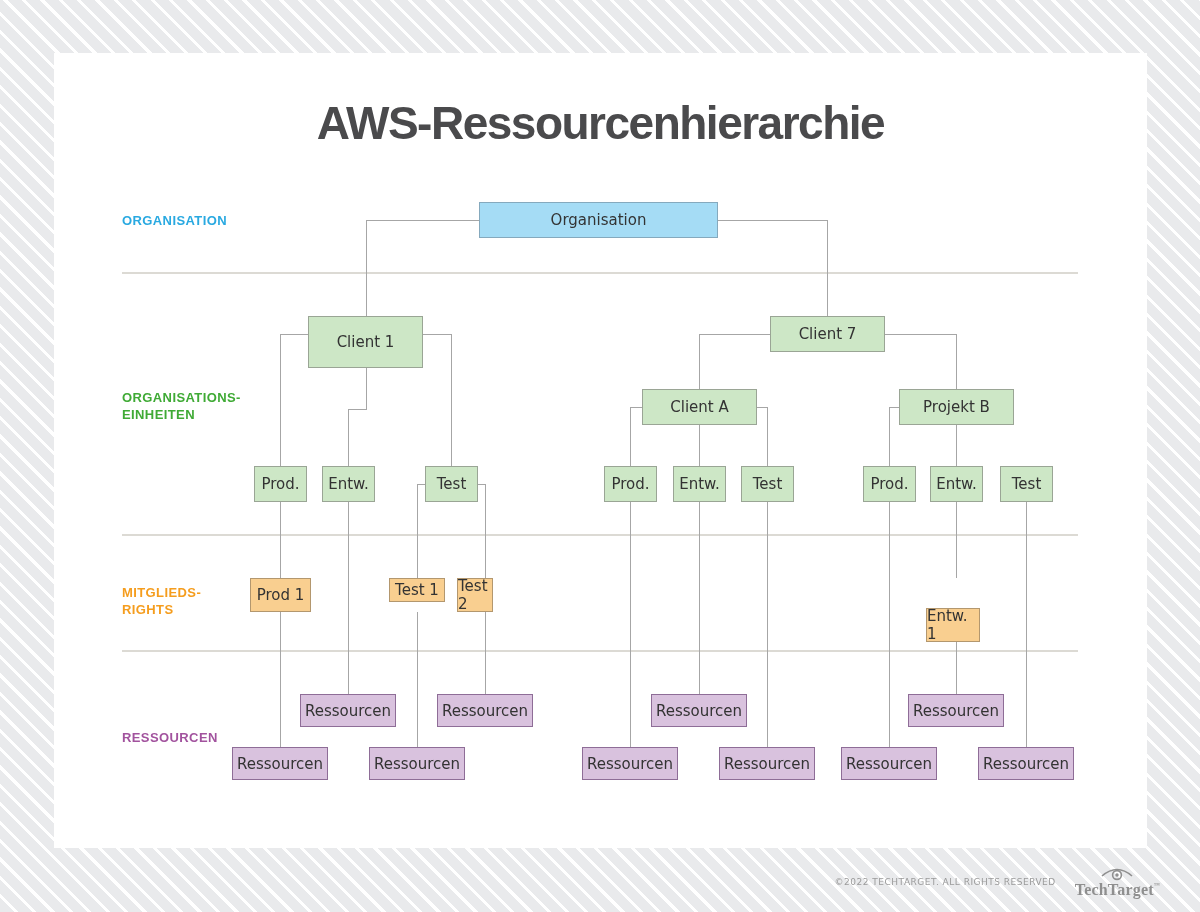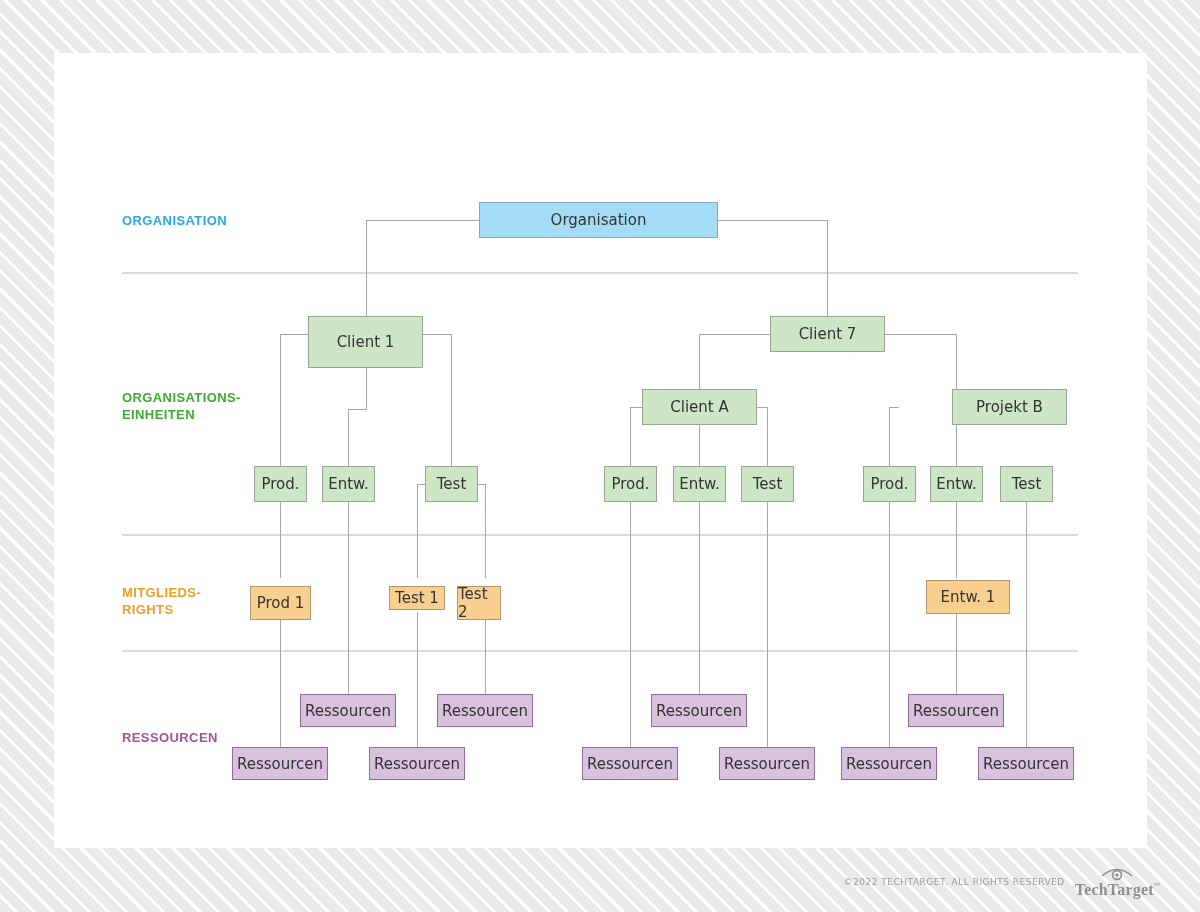--- a/index.html
+++ b/index.html
@@ -30,42 +30,43 @@
   .divider{
     position:absolute;left:122px;width:956px;height:2px;background:#dcdad4;
   }
   svg.connectors{position:absolute;left:0;top:0;pointer-events:none;}
   .node{
     position:absolute;display:flex;align-items:center;justify-content:center;
     font-size:15px;color:#333;box-sizing:border-box;border:1px solid #999;
   }
   .node.blue  {background:#a5dcf5;border-color:#85a9bd;}
   .node.green {background:#cde7c6;border-color:#9aa595;}
-  .node.orange{background:#f9cf90;border-color:#b3976e;margin-top:8px;}
+  .node.orange{background:#f9cf90;border-color:#b3976e;}
   .node.purple{background:#d9c2de;border-color:#8e6d97;}
   .footer{
     position:absolute;right:40px;top:864px;height:36px;
-    display:flex;align-items:center;gap:10px;
+    display:flex;align-items:center;gap:19px;
   }
   .copyright{
     font-size:9px;color:#9b9b9b;letter-spacing:.5px;white-space:nowrap;
   }
   .tt-logo{display:flex;flex-direction:column;align-items:center;line-height:1;}
   .tt-logo .wordmark{
     font-family:"Liberation Serif","DejaVu Serif",serif;
     font-weight:700;font-size:16px;color:#8f8f8f;letter-spacing:.2px;
   }
   .tt-logo .tm{font-size:6px;vertical-align:top;color:#9b9b9b;}
 </style>
 </head>
 <body>
 
 <div id="page">
   <div id="canvas"></div>
 
+  <div class="title">AWS-Ressourcenhierarchie</div>
 
   <div class="divider" style="top:272px"></div>
   <div class="divider" style="top:534px"></div>
   <div class="divider" style="top:650px"></div>
 
   <div class="row-label" style="top:212px;color:#29a9e1">
     <span>ORGANISATION</span>
   </div>
   <div class="row-label" style="top:389px;color:#3faa35">
     <div>ORGANISATIONS-</div>
@@ -109,36 +110,36 @@
       <path d="M1026 502 V747"></path>
     </g>
   </svg>
 
   <div class="node blue" style="left:479px;top:202px;width:239px;height:36px">Organisation</div>
 
   <div class="node green" style="left:308px;top:316px;width:115px;height:52px">Client 1</div>
   <div class="node green" style="left:770px;top:316px;width:115px;height:36px">Client 7</div>
 
   <div class="node green" style="left:642px;top:389px;width:115px;height:36px">Client A</div>
-  <div class="node green" style="left:952px;top:389px;width:115px;height:36px">Projekt B</div>
+  <div class="node green" style="left:899px;top:389px;width:115px;height:36px">Projekt B</div>
 
   <div class="node green" style="left:254px;top:466px;width:53px;height:36px">Prod.</div>
   <div class="node green" style="left:322px;top:466px;width:53px;height:36px">Entw.</div>
   <div class="node green" style="left:425px;top:466px;width:53px;height:36px">Test</div>
   <div class="node green" style="left:604px;top:466px;width:53px;height:36px">Prod.</div>
   <div class="node green" style="left:673px;top:466px;width:53px;height:36px">Entw.</div>
   <div class="node green" style="left:741px;top:466px;width:53px;height:36px">Test</div>
   <div class="node green" style="left:863px;top:466px;width:53px;height:36px">Prod.</div>
   <div class="node green" style="left:930px;top:466px;width:53px;height:36px">Entw.</div>
   <div class="node green" style="left:1000px;top:466px;width:53px;height:36px">Test</div>
 
   <div class="node orange" style="left:250px;top:578px;width:61px;height:34px">Prod 1</div>
   <div class="node orange" style="left:389px;top:578px;width:56px;height:24px">Test 1</div>
-  <div class="node orange" style="left:457px;top:578px;width:44px;height:34px">Test 2</div>
-  <div class="node orange" style="left:926px;top:572px;width:84px;height:34px">Entw. 1</div>
+  <div class="node orange" style="left:457px;top:578px;width:36px;height:34px">Test 2</div>
+  <div class="node orange" style="left:926px;top:608px;width:54px;height:34px">Entw. 1</div>
 
   <div class="node purple" style="left:300px;top:694px;width:96px;height:33px">Ressourcen</div>
   <div class="node purple" style="left:437px;top:694px;width:96px;height:33px">Ressourcen</div>
   <div class="node purple" style="left:651px;top:694px;width:96px;height:33px">Ressourcen</div>
   <div class="node purple" style="left:908px;top:694px;width:96px;height:33px">Ressourcen</div>
 
   <div class="node purple" style="left:232px;top:747px;width:96px;height:33px">Ressourcen</div>
   <div class="node purple" style="left:369px;top:747px;width:96px;height:33px">Ressourcen</div>
   <div class="node purple" style="left:582px;top:747px;width:96px;height:33px">Ressourcen</div>
   <div class="node purple" style="left:719px;top:747px;width:96px;height:33px">Ressourcen</div>

